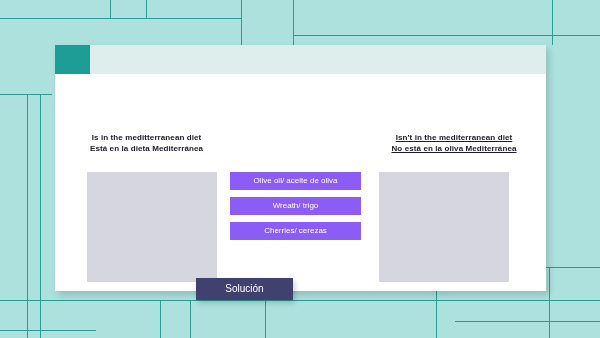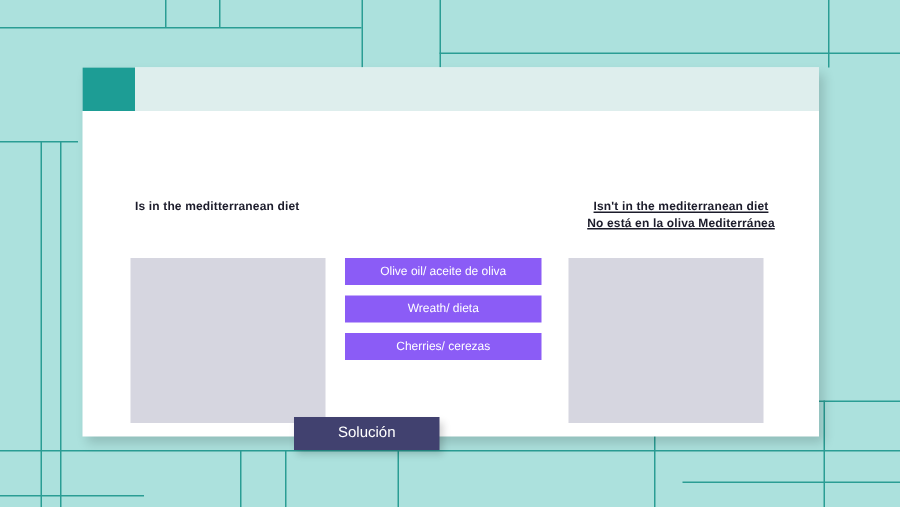--- a/index.html
+++ b/index.html
@@ -163,32 +163,33 @@
 <div id="activity-card">
 
   <div id="card-header">
     <div id="header-accent-square"></div>
   </div>
 
   <div id="card-body">
 
     <div class="zone-heading" id="heading-left">
       <span>Is in the meditterranean diet</span>
+      <span>Está en la dieta Mediterránea</span>
     </div>
 
     <div class="zone-heading" id="heading-right">
       <span>Isn't in the mediterranean diet</span>
       <span>No está en la oliva Mediterránea</span>
     </div>
 
     <div class="drop-zone" id="drop-zone-left"></div>
     <div class="drop-zone" id="drop-zone-right"></div>
 
     <div id="item-list">
         <div class="item-pill">Olive oil/ aceite de oliva</div>
-        <div class="item-pill">Wreath/ dieta</div>
+        <div class="item-pill">Wreath/ trigo</div>
         <div class="item-pill">Cherries/ cerezas</div>
       </div>
 
   </div>
 </div>
 
 <button id="solution-button">Solución</button>
 
 </body></html>

